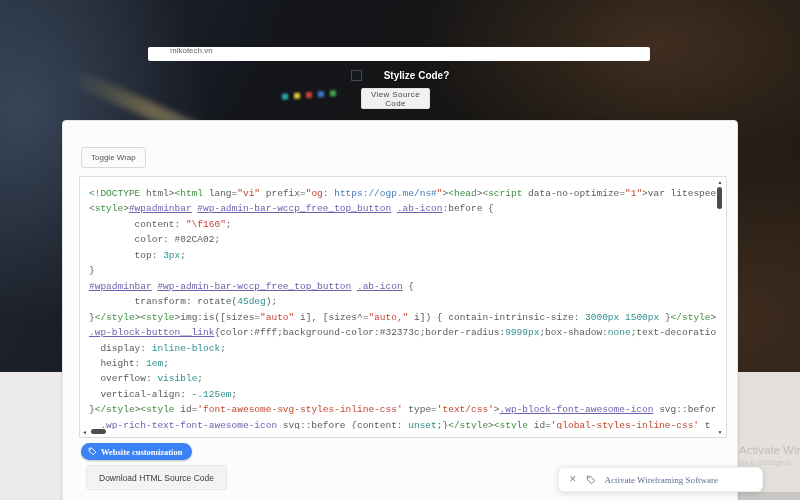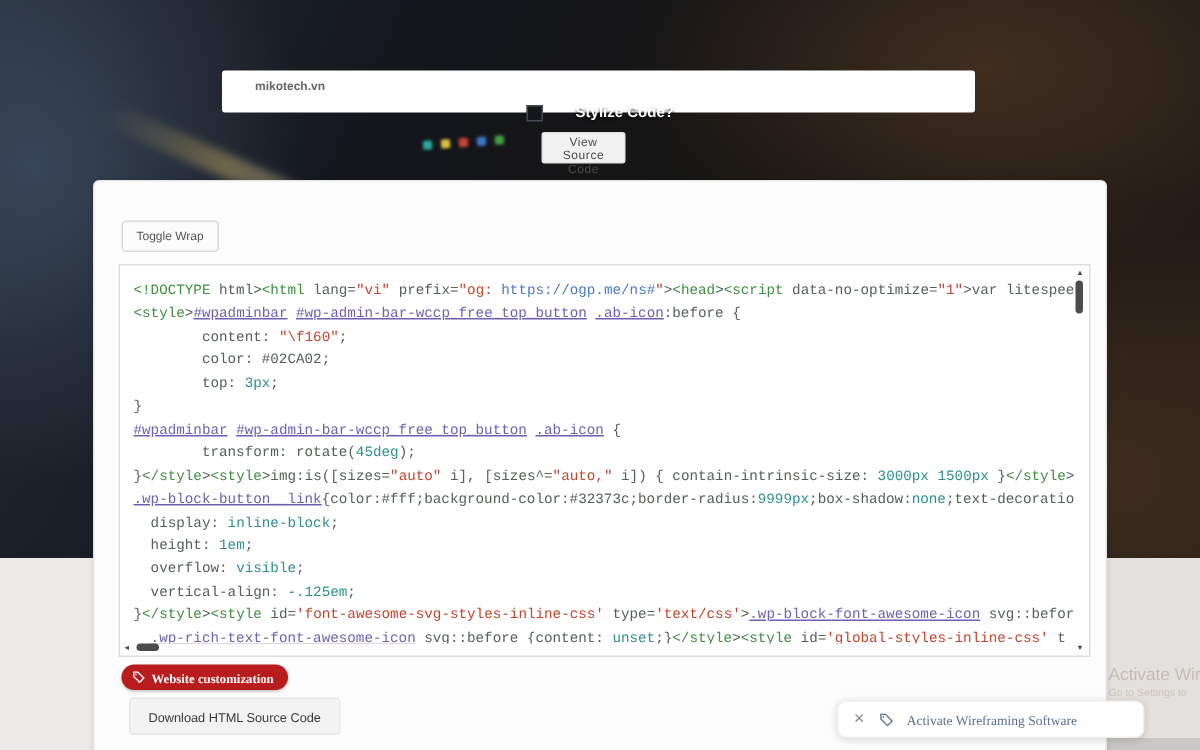--- a/index.html
+++ b/index.html
@@ -13,28 +13,28 @@
       radial-gradient(260px 300px at 3% 30%, rgba(76,96,122,.55), rgba(0,0,0,0) 70%),
       radial-gradient(500px 240px at 40% 95%, rgba(40,46,60,.5), rgba(0,0,0,0) 75%),
       linear-gradient(115deg,#242c38 0%,#14161c 30%,#171511 62%,#241c15 100%);}
   .hero .streak{position:absolute;left:60px;top:120px;width:260px;height:16px;
     background:linear-gradient(90deg,rgba(150,130,80,.0),rgba(170,150,95,.55),rgba(200,205,210,.35),rgba(0,0,0,0));
     transform:rotate(24deg);filter:blur(3px);}
   .dock{position:absolute;left:282px;top:92px;display:flex;gap:6px;filter:blur(1px);transform:rotate(-4deg);}
   .dock i{width:6px;height:6px;border-radius:1px;display:block;}
   .page-title{position:absolute;left:0;top:5px;width:100%;text-align:center;color:#fff;
     font-size:21px;font-weight:bold;letter-spacing:.2px;text-shadow:0 1px 2px rgba(0,0,0,.6);}
-  .url-input{position:absolute;left:148px;top:47px;width:502px;height:28px;box-sizing:border-box;
+  .url-input{position:absolute;left:148px;top:47px;width:502px;height:14px;box-sizing:border-box;
     border:none;border-radius:2px;background:#fff;padding:0 8px 8px 22px;font-size:8px;color:#666;
-    font-family:"Liberation Sans",sans-serif;outline:none;font-weight:bold;}
+    font-family:"Liberation Sans",sans-serif;outline:none;}
   .stylize-row{position:absolute;left:0;top:70px;width:100%;display:flex;justify-content:center;
     align-items:center;gap:22px;}
   .checkbox{width:9px;height:9px;background:#14171c;border:1px solid #454a52;display:inline-block;cursor:pointer;}
   .stylize-label{color:#fff;font-size:10px;font-weight:600;text-shadow:0 1px 2px rgba(0,0,0,.7);}
-  .view-btn{position:absolute;left:361px;top:88px;width:56px;height:21px;background:#f1f1f1;
+  .view-btn{position:absolute;left:361px;top:88px;width:69px;height:21px;background:#f1f1f1;
     border:1px solid #e3e3e3;border-radius:2px;font-size:8px;color:#4a4a4a;letter-spacing:.4px;
     font-family:"Liberation Sans",sans-serif;cursor:pointer;}
 
   
   .panel{position:absolute;left:62px;top:120px;width:676px;height:412px;background:#fcfcfc;
     border:1px solid #e6e6e6;border-radius:4px 4px 0 0;box-shadow:0 1px 4px rgba(0,0,0,.12);box-sizing:border-box;}
   .toggle-wrap{position:absolute;left:18px;top:26px;height:21px;padding:0 9px;background:#fbfbfb;
     border:1px solid #d9d9d9;border-radius:3px;font-size:8px;color:#555;cursor:pointer;
     font-family:"Liberation Sans",sans-serif;}
   .codebox{position:absolute;left:16px;top:55px;width:648px;height:262px;background:#fff;
@@ -52,21 +52,21 @@
   .vscroll{position:absolute;top:2px;right:2px;bottom:2px;width:8px;cursor:pointer;}
   .vscroll .arr{position:absolute;left:0;width:8px;text-align:center;font-size:5px;color:#4a4a4a;line-height:6px;}
   .vscroll .arr.up{top:0;}
   .vscroll .arr.dn{bottom:0;}
   .vthumb{position:absolute;left:1px;top:8px;width:5px;height:22px;background:#4c4c4c;border-radius:3px;}
   .hscroll{position:absolute;left:2px;bottom:1px;height:8px;width:300px;cursor:pointer;}
   .hscroll .arr{position:absolute;left:0;top:1px;font-size:5px;color:#4a4a4a;}
   .hthumb{position:absolute;left:9px;top:1px;width:15px;height:5px;background:#4c4c4c;border-radius:3px;}
 
   .pill{position:absolute;left:18px;top:322px;height:17px;padding:0 10px 0 7px;display:inline-flex;
-    align-items:center;gap:4px;background:#b91c1c;border:none;border-radius:9px;cursor:pointer;
+    align-items:center;gap:4px;background:#3b82f6;border:none;border-radius:9px;cursor:pointer;
     box-shadow:0 1px 2px rgba(0,0,0,.25);}
   .pill span{color:#fff;font-size:8.5px;font-family:"Liberation Serif",serif;font-weight:600;}
   .download-btn{position:absolute;left:23px;top:344px;height:25px;padding:0 12px;background:#f3f3f3;
     border:1px solid #e7e7e7;border-radius:3px;font-size:8.5px;color:#3a3a3a;
     font-family:"Liberation Sans",sans-serif;cursor:pointer;}
 
   
   .right-gray{position:absolute;left:738px;top:372px;width:62px;height:128px;background:#e3e0dd;}
   .wm1{position:absolute;left:739px;top:444px;width:70px;font-size:11.5px;color:#c3bdb7;white-space:nowrap;}
   .wm2{position:absolute;left:739px;top:459px;width:70px;font-size:7px;color:#ccc6c0;white-space:nowrap;}

